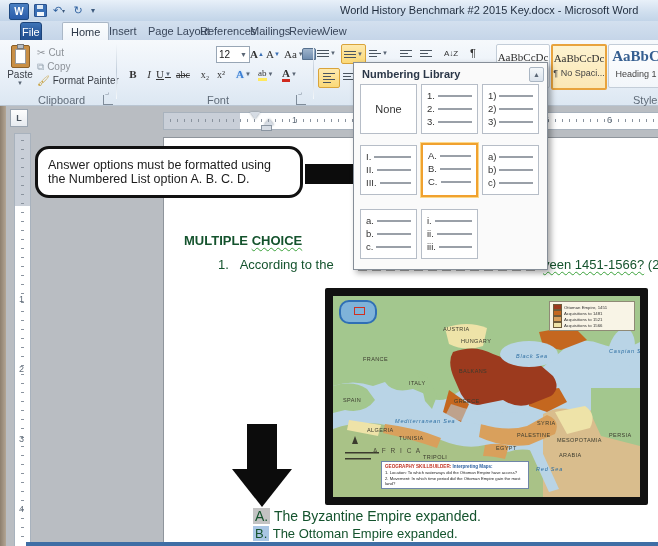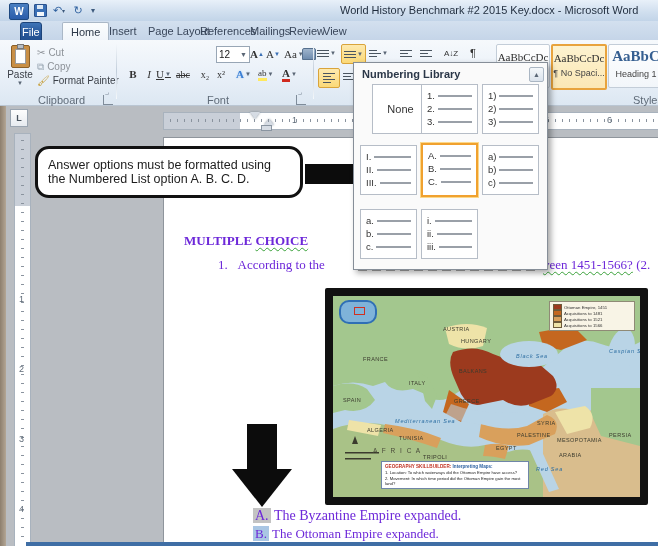--- a/index.html
+++ b/index.html
@@ -68,21 +68,21 @@
   .hnum{position:absolute;top:2px;font-size:9px;color:#5f6b78;}
   #ind-first{left:86px;top:-1px;width:0;height:0;border-left:5px solid transparent;border-right:5px solid transparent;border-top:7px solid #d6dce4;position:absolute;filter:drop-shadow(0 0 1px #7f8a96);}
   #ind-hang{left:100px;top:6px;width:0;height:0;border-left:5px solid transparent;border-right:5px solid transparent;border-bottom:6px solid #d6dce4;position:absolute;filter:drop-shadow(0 0 1px #7f8a96);}
   #ind-box{left:97px;top:12px;width:9px;height:4px;background:#d6dce4;border:1px solid #8a95a1;position:absolute;}
   #vruler{left:14px;top:133px;width:15px;height:413px;background:#fff;border:1px solid #a8b2bd;}
   #vruler .margin{position:absolute;left:0;top:0;width:15px;height:72px;background:#c9cfd8;}
   .vtick{position:absolute;left:6px;width:3px;height:1px;background:#8a939e;}
   .vnum{position:absolute;left:4px;font-size:9px;color:#5f6b78;}
   
   #page{left:163px;top:137px;width:495px;height:409px;background:#fff;border-left:1px solid #8f959c;border-top:1px solid #8f959c;}
-  .doctext{position:absolute;font-family:Liberation Serif, serif;color:#6d28d9;}
+  .doctext{position:absolute;font-family:Liberation Sans, sans-serif;color:#14532d;}
   .wavy{text-decoration:underline wavy #3aa13a 1px;text-decoration-skip-ink:none;text-underline-offset:2px;}
   #answers .ltr{padding:0 2px;}
   
   #callout{left:35px;top:146px;width:268px;height:52px;background:#fff;border:3px solid #111;border-radius:14px;
     z-index:35;font-size:12.5px;color:#1c1c1c;display:flex;flex-direction:column;justify-content:center;padding:0 10px;box-sizing:border-box;}
   #arrow-right{z-index:40;}
   #arrow-right .shaft{position:absolute;left:305px;top:164px;width:56px;height:20px;background:#0c0c0c;}
   #arrow-right .head{position:absolute;left:361px;top:149px;width:0;height:0;
     border-top:25px solid transparent;border-bottom:25px solid transparent;border-left:50px solid #0c0c0c;}
   #arrow-down{z-index:10;}
@@ -547,21 +547,21 @@
 </div>
 
 <div class="abs" id="callout">
   <div>Answer options must be formatted using</div>
   <div>the Numbered List option A. B. C. D.</div>
 </div>
 
 <div class="abs" id="numdrop">
   <h4>Numbering Library</h4>
   <div id="num-scroll">▲</div>
-  <div class="num-cell none" style="left:18px;top:21px;text-align:center;">None</div>
+  <div class="num-cell none" style="left:6px;top:21px;text-align:center;">None</div>
   <div class="num-cell" style="left:67px;top:21px;">
     <div class="ni">
         <span>1.</span>
         <span class="ln"></span>
       </div>
     <div class="ni">
         <span>2.</span>
         <span class="ln"></span>
       </div>
     <div class="ni">

